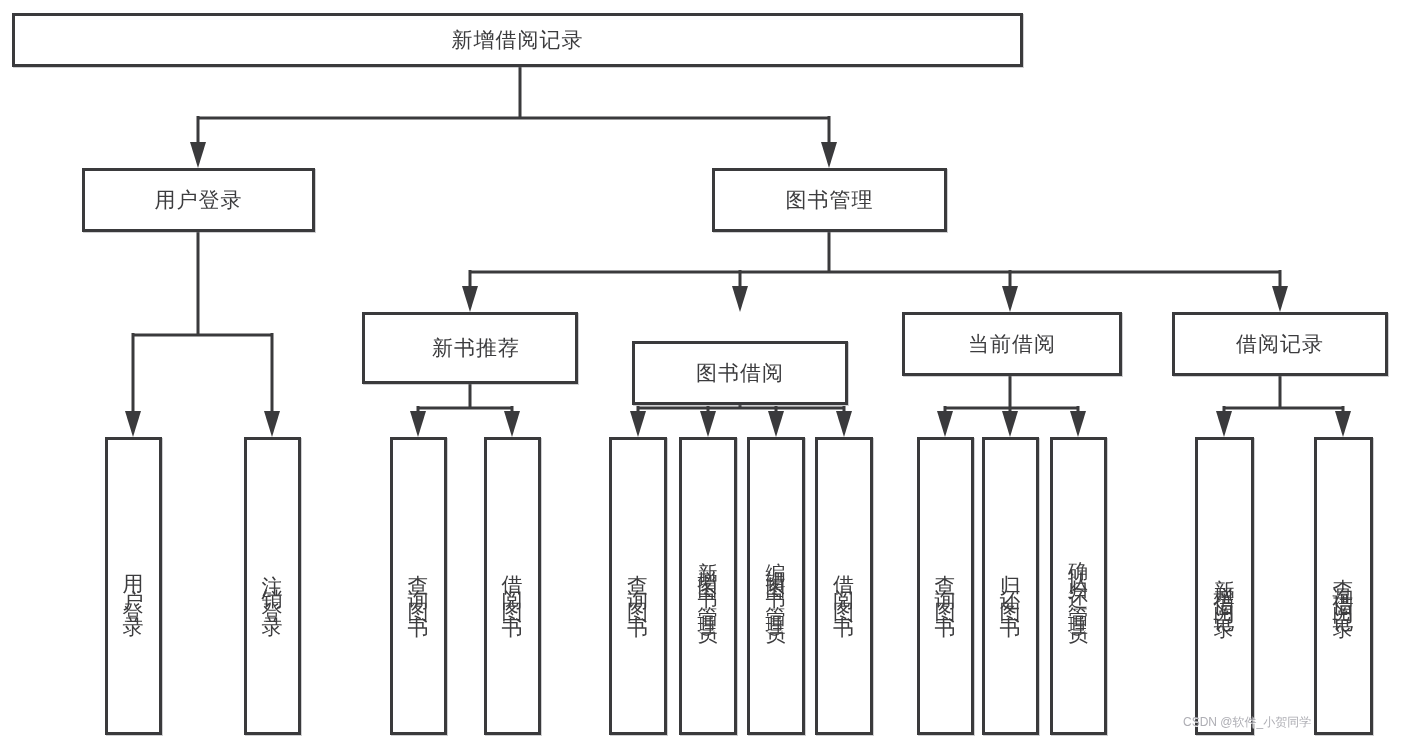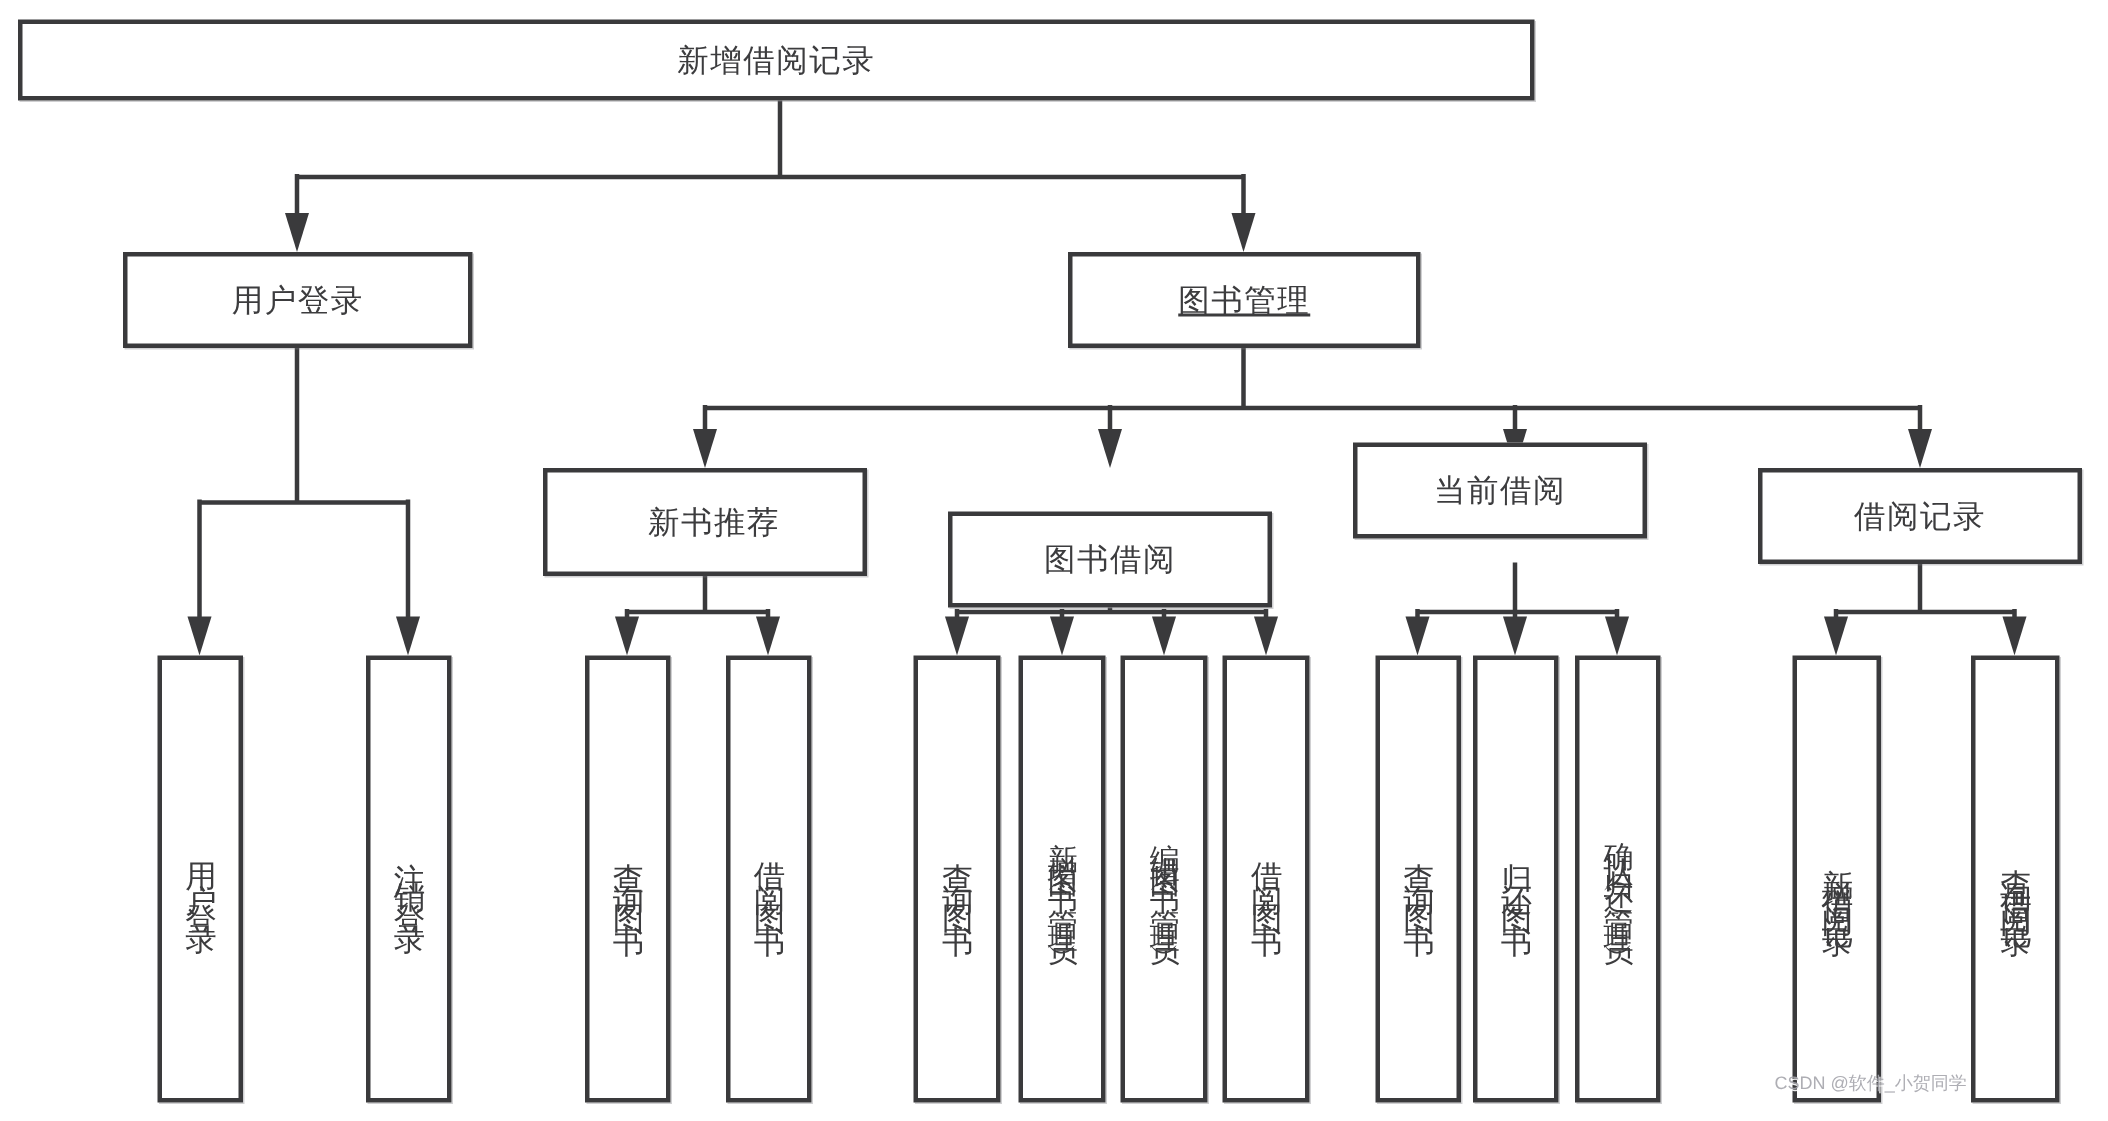--- a/index.html
+++ b/index.html
@@ -117,31 +117,31 @@
     </g>
   </svg>
 
   <div class="node node-h" style="left:12px; top:13px; width:1011px; height:54px;">
     <span>新增借阅记录</span>
   </div>
 
   <div class="node node-h" style="left:82px; top:168px; width:233px; height:64px;">
     <span>用户登录</span>
   </div>
-  <div class="node node-h" style="left:712px; top:168px; width:235px; height:64px;text-decoration:underline;">
+  <div class="node node-h" style="left:712px; top:168px; width:235px; height:64px;">
     <span>图书管理</span>
   </div>
 
   <div class="node node-h" style="left:362px; top:312px; width:216px; height:72px;padding-left:12px;">
     <span>新书推荐</span>
   </div>
   <div class="node node-h" style="left:632px; top:312px; width:216px; height:64px;margin-top:29px;">
     <span>图书借阅</span>
   </div>
-  <div class="node node-h" style="left:902px; top:295px; width:196px; height:64px;">
+  <div class="node node-h" style="left:902px; top:312px; width:220px; height:64px;">
     <span>当前借阅</span>
   </div>
   <div class="node node-h" style="left:1172px; top:312px; width:216px; height:64px;">
     <span>借阅记录</span>
   </div>
 
   <div class="leaf" style="left:105px; width:57px;">
     <span class="leaf-label">用户登录</span>
   </div>
   <div class="leaf" style="left:244px; width:57px;">

